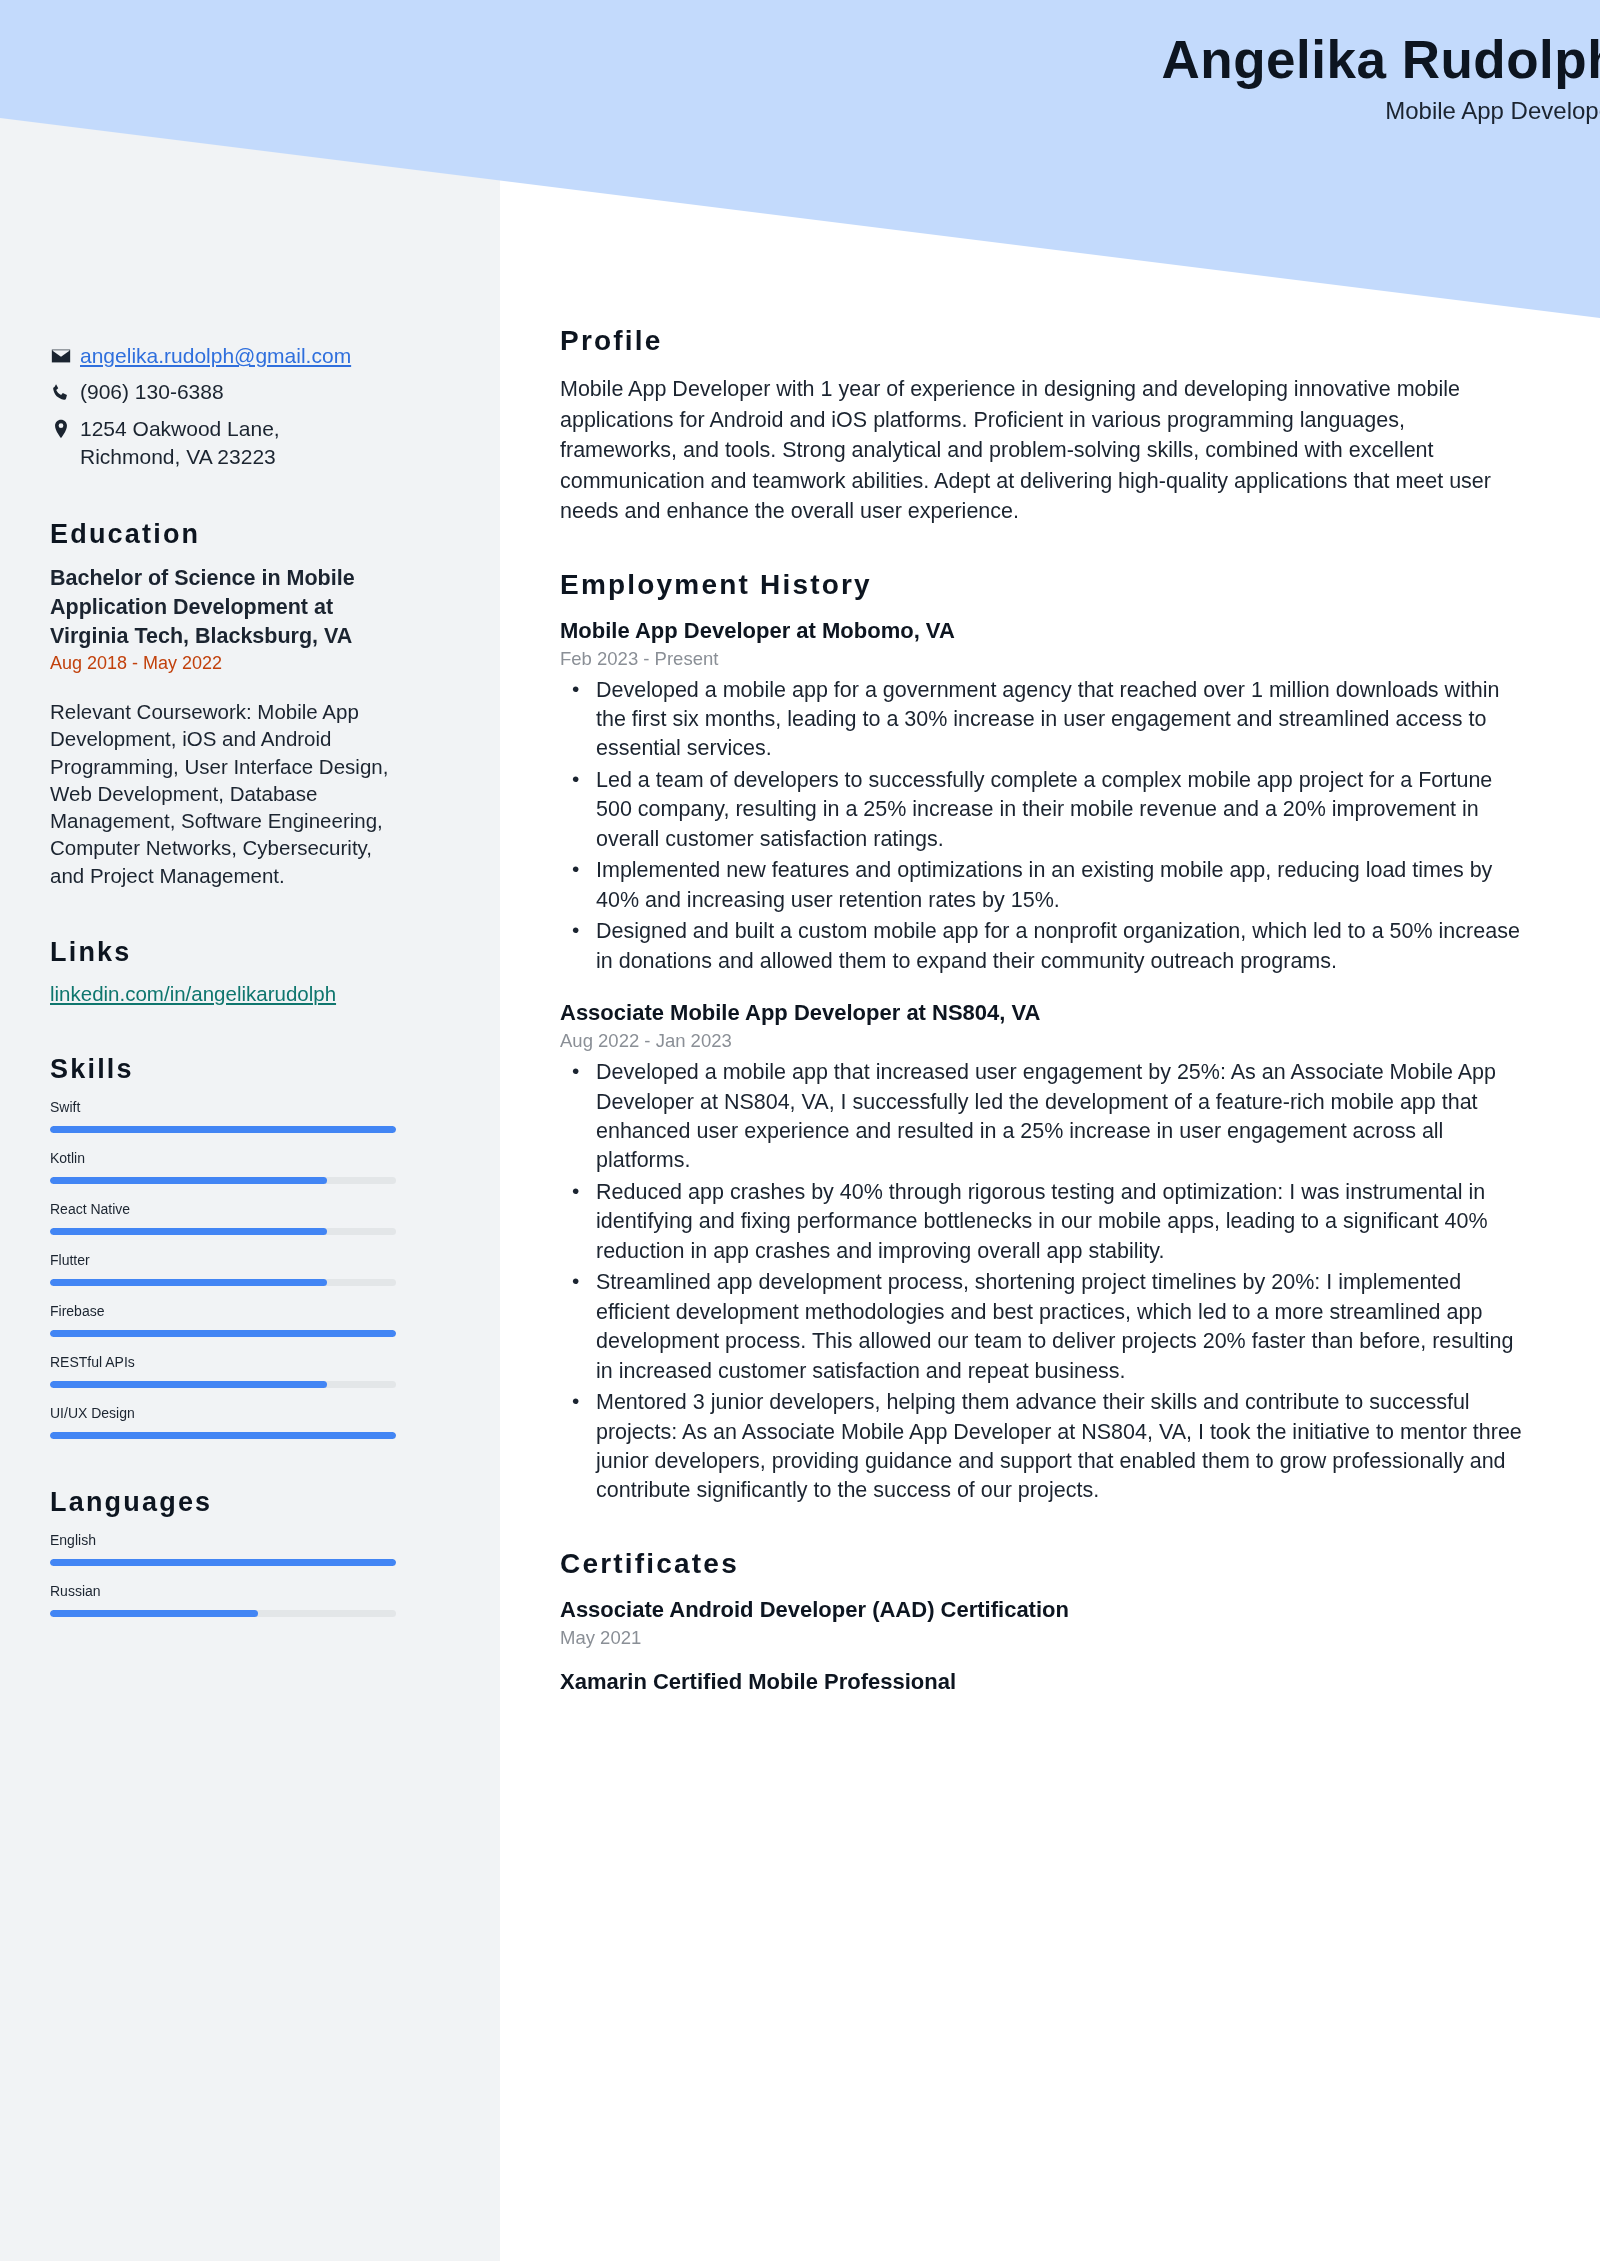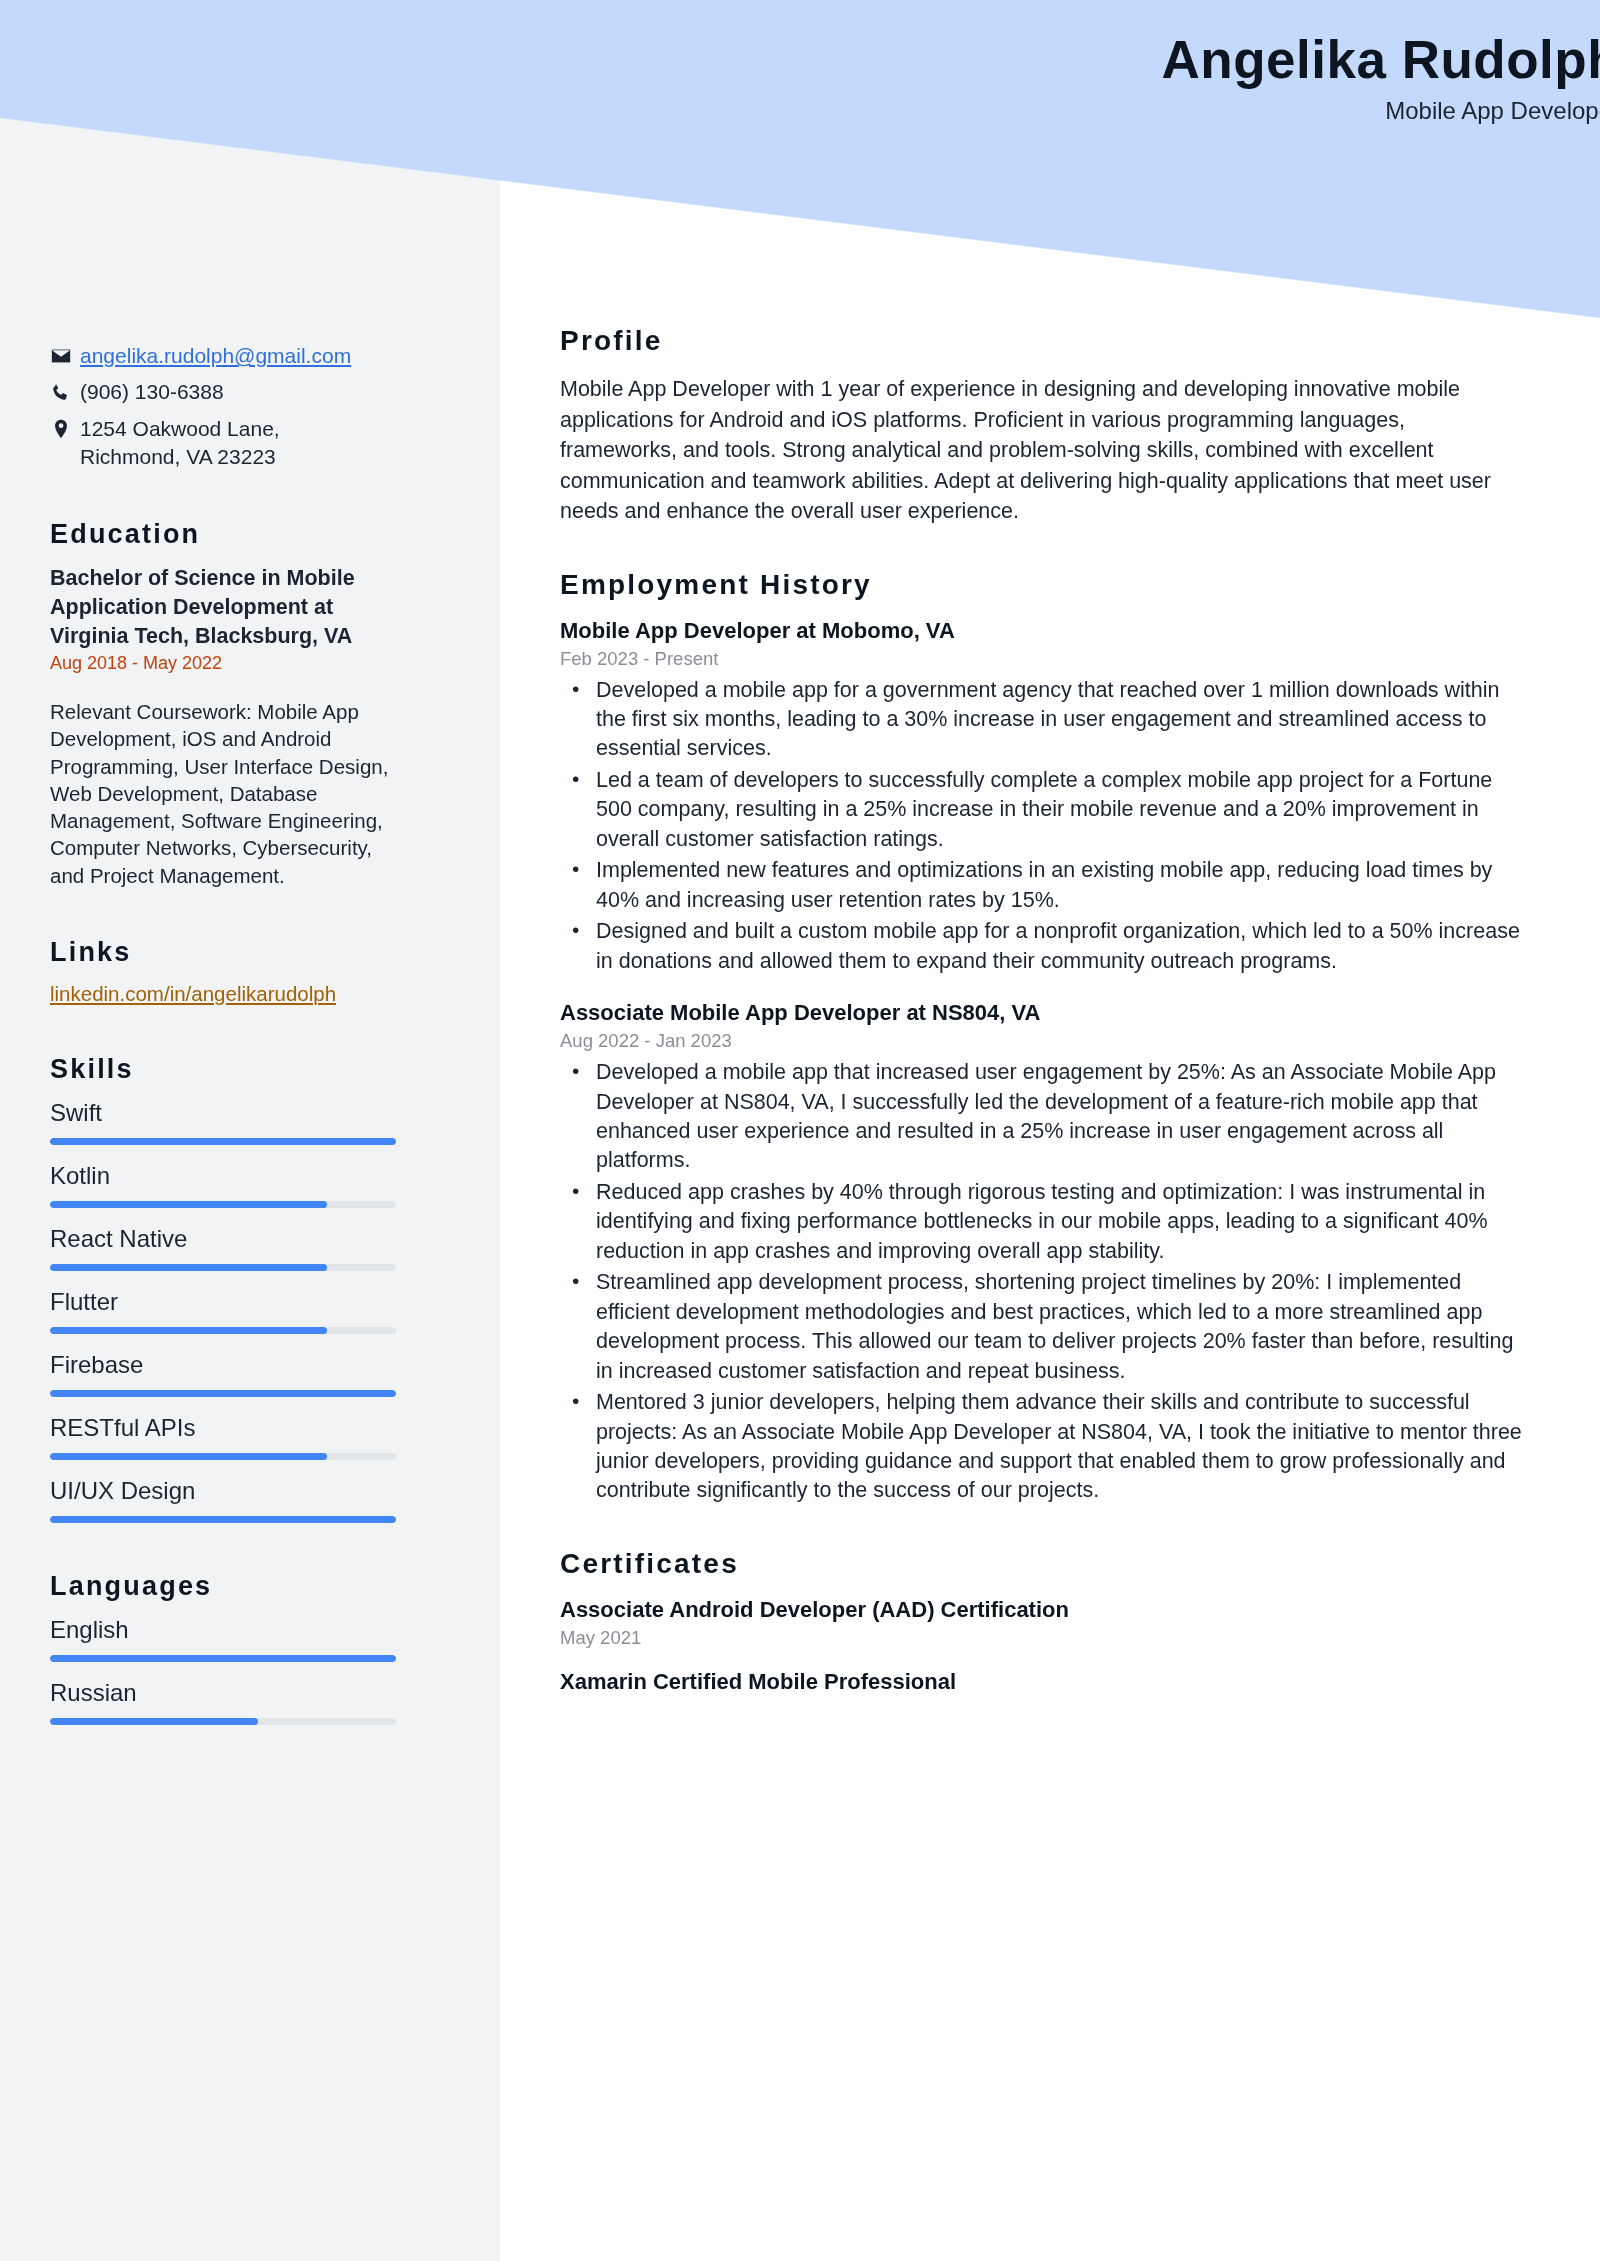--- a/index.html
+++ b/index.html
@@ -106,30 +106,30 @@
     margin-top: 3px;
   }
   .edu-desc {
     font-size: 20.5px;
     line-height: 1.33;
     margin-top: 24px;
     color: #1b2430;
   }
   .side-link {
     font-size: 20.5px;
-    color: #a16207;
+    color: #0f766e;
     text-decoration: underline;
     word-break: break-all;
     display: block;
   }
 
   
   .bar-item { margin-bottom: 17px; }
   .bar-label {
-    font-size: 24px;
+    font-size: 14px;
     color: #1b2430;
     margin-bottom: 11px;
   }
   .bar-track {
     position: relative;
     width: 100%;
     height: 7px;
     background: #e3e6e8;
     border-radius: 4px;
     overflow: hidden;

